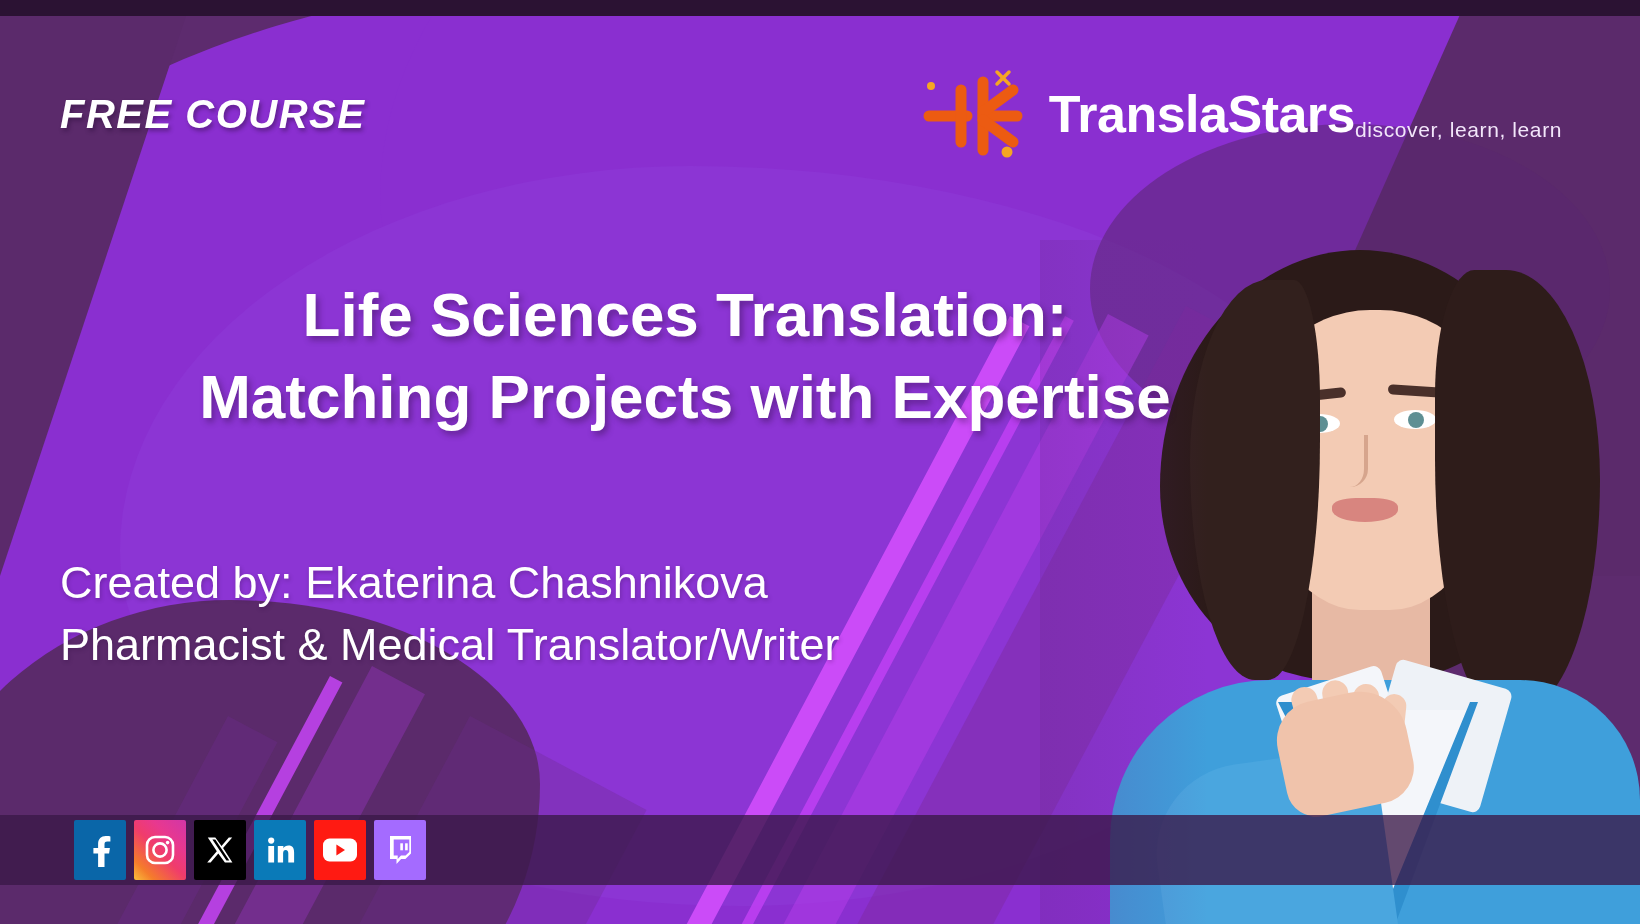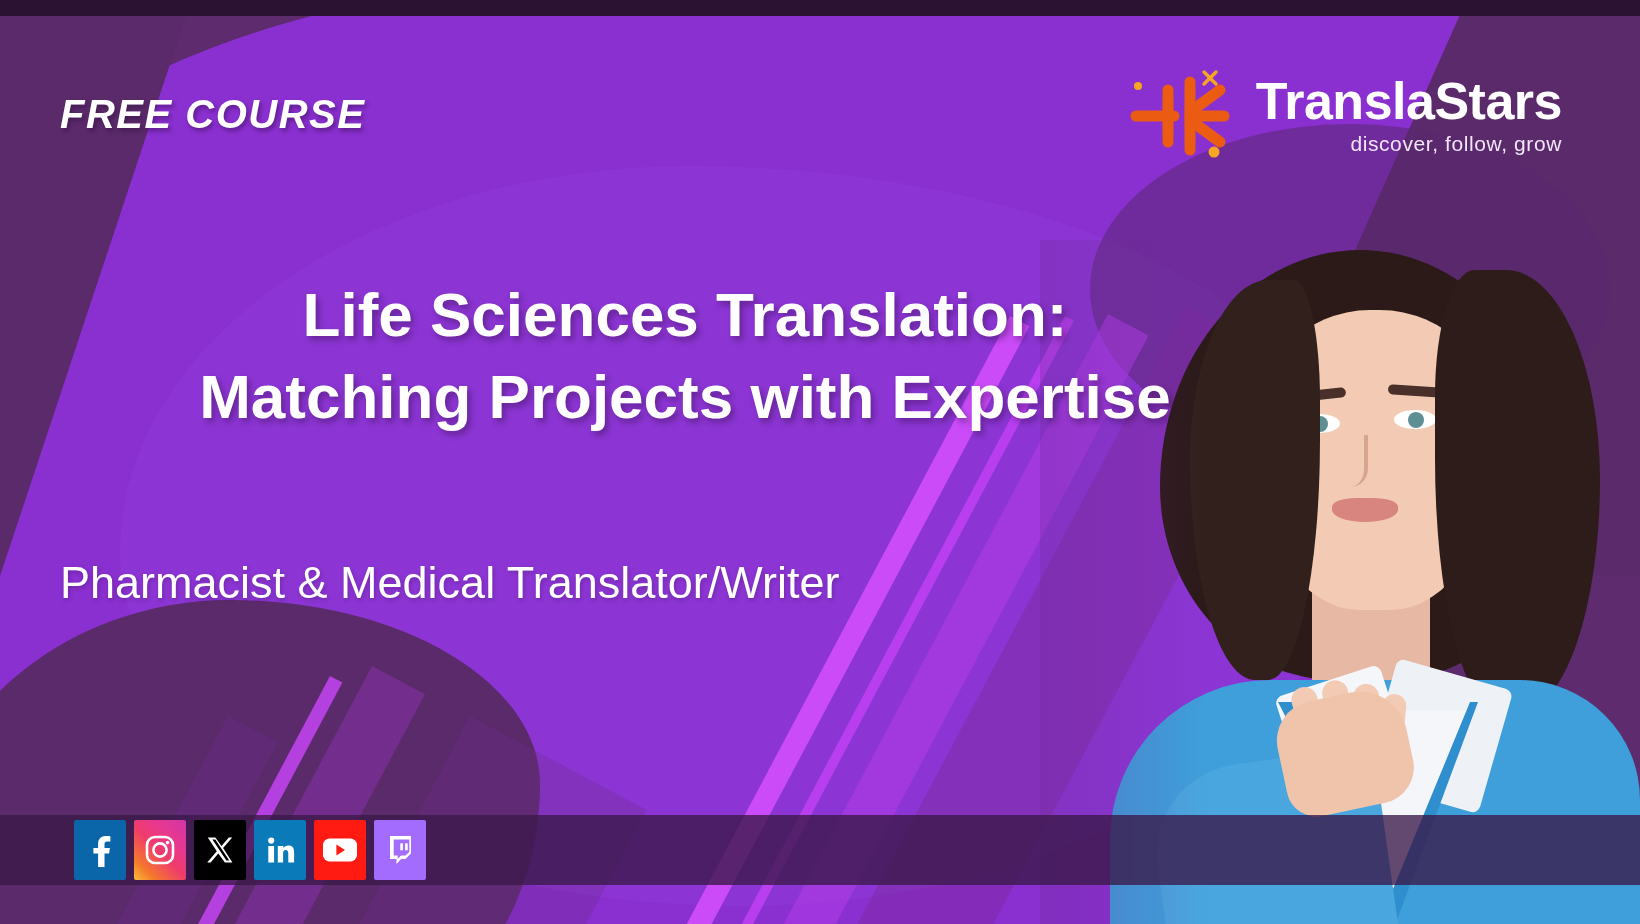--- a/index.html
+++ b/index.html
@@ -104,21 +104,21 @@
 
   
   .logo{
     position:absolute;
     right:78px; top:48px;
     display:flex;
     align-items:center;
     gap:18px;
   }
   .logo-mark{ position:relative; width:110px; height:100px; flex:0 0 auto;}
-  .logo-words{ display:flex; flex-direction:column; align-items:flex-end; }
+  .logo-words{ display:flex; flex-direction:row; align-items:flex-end; }
   .logo-name{
     font-size:52px; font-weight:700; color:#fff;
     letter-spacing:-0.5px; line-height:1;
   }
   .logo-tag{
     font-size:21px; color:#f2e6fa; letter-spacing:.6px;
     margin-top:6px; line-height:1;
   }
 
   
@@ -395,30 +395,31 @@
           <line x1="40" y1="26" x2="40" y2="78"></line>
           <line x1="62" y1="18" x2="62" y2="86"></line>
           <line x1="62" y1="52" x2="96" y2="52"></line>
           <line x1="62" y1="48" x2="92" y2="26"></line>
           <line x1="62" y1="56" x2="92" y2="78"></line>
         </g>
       </svg>
     </div>
     <div class="logo-words">
       <div class="logo-name">TranslaStars</div>
-      <div class="logo-tag">discover, follow, grow</div>
+      <div class="logo-tag">discover, learn, learn</div>
     </div>
   </div>
 
   <div class="headline">
     <span class="l">Life Sciences Translation:</span>
     <span class="l">Matching Projects with Expertise</span>
   </div>
 
   <div class="author">
+    <span class="l">Created by: Ekaterina Chashnikova</span>
     <span class="l">Pharmacist &amp; Medical Translator/Writer</span>
   </div>
 
 
   <div class="bottom-bar"></div>
 
   <div class="social-row">
 
     <a class="soc soc-fb">
       <svg width="30" height="34" viewBox="0 0 30 34" aria-hidden="true">

